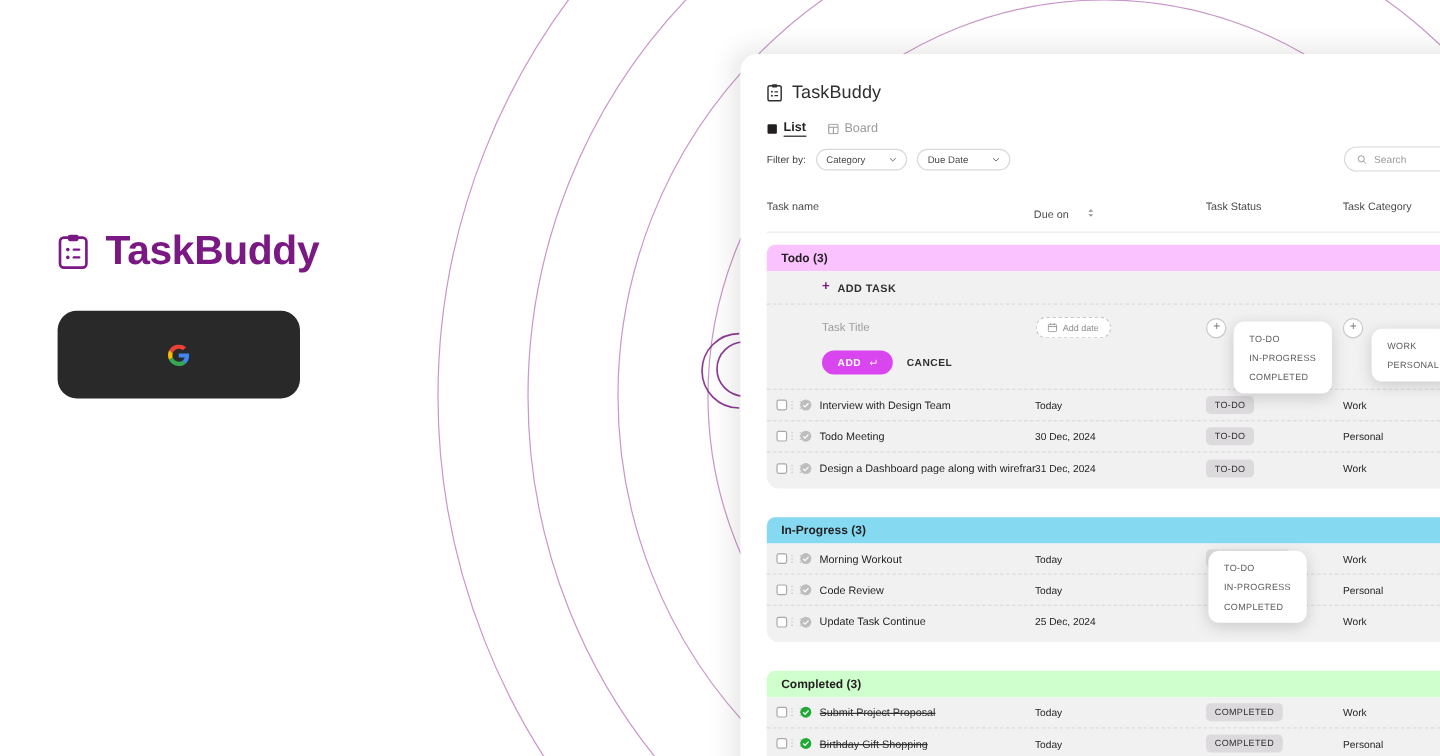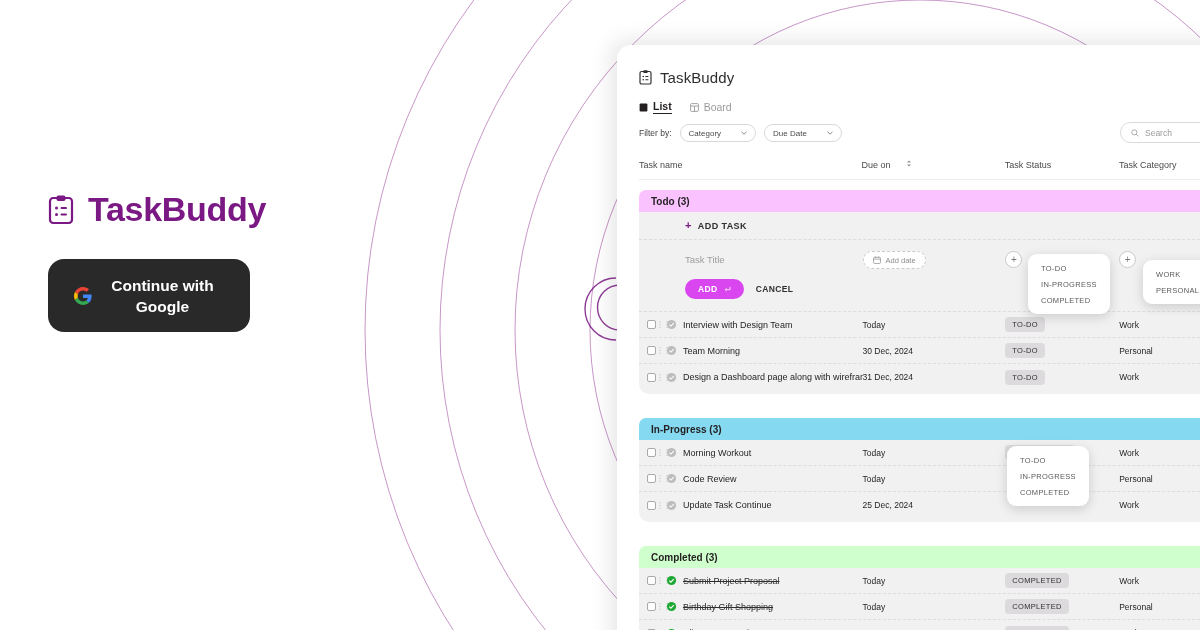--- a/index.html
+++ b/index.html
@@ -71,21 +71,21 @@
   }
   .search-box input::placeholder { color: #9b9b9b; }
 
   
   .colhead {
     display: flex; align-items: center; margin: 18px 22px 0 22px;
     padding-bottom: 9px; border-bottom: 1px solid #ececec;
     font-size: 9px; color: #4b4b4b;
   }
   .c-name { width: 230px; }
-  .c-due  { width: 148px; display: flex; align-items: flex-start; gap: 15px; }
+  .c-due  { width: 148px; display: flex; align-items: flex-start; gap: 15px; margin-top: 14px; }
   .c-stat { width: 118px; }
   .c-cat  { width: 120px; }
   .sort-gl { width: 6px; height: 7px; display: block; opacity: .75; }
 
   
   .group { margin: 0 22px; }
   .group + .group { margin-top: 24px; }
   .group-head {
     height: 22px; border-radius: 7px 7px 0 0; display: flex; align-items: center;
     padding: 0 12px; font-size: 10px; font-weight: 700; color: #231F20;
@@ -207,21 +207,20 @@
       </svg>
       <div class="brand-name">TaskBuddy</div>
     </div>
     <button class="google-btn">
       <svg class="gicon" viewBox="0 0 48 48">
         <path fill="#EA4335" d="M24 9.5c3.54 0 6.71 1.22 9.21 3.6l6.85-6.85C35.9 2.38 30.47 0 24 0 14.62 0 6.51 5.38 2.56 13.22l7.98 6.19C12.43 13.72 17.74 9.5 24 9.5z"></path>
         <path fill="#4285F4" d="M46.98 24.55c0-1.57-.15-3.09-.38-4.55H24v9.02h12.94c-.58 2.96-2.26 5.48-4.78 7.18l7.73 6c4.51-4.18 7.09-10.36 7.09-17.65z"></path>
         <path fill="#FBBC05" d="M10.53 28.59c-.48-1.45-.76-2.99-.76-4.59s.27-3.14.76-4.59l-7.98-6.19C.92 16.46 0 20.12 0 24c0 3.88.92 7.54 2.56 10.78l7.97-6.19z"></path>
         <path fill="#34A853" d="M24 48c6.48 0 11.93-2.13 15.89-5.81l-7.73-6c-2.15 1.45-4.92 2.3-8.16 2.3-6.26 0-11.57-4.22-13.47-9.91l-7.98 6.19C6.51 42.62 14.62 48 24 48z"></path>
       </svg>
-      <span>Continue with Google</span>
     </button>
   </div>
 
   <div class="panel">
 
     <div class="panel-head">
       <div class="app-title-row">
         <svg class="app-logo" viewBox="0 0 26 30">
           <rect x="2" y="3" width="22" height="25" rx="3.2" fill="none" stroke="#2F2F2F" stroke-width="2.4"></rect>
           <rect x="8.5" y="0.6" width="9" height="5.4" rx="1.8" fill="#2F2F2F"></rect>
@@ -355,21 +354,21 @@
           <div class="t-cat">Work</div>
         </div>
 
         <div class="task-row">
           <div class="cb"></div>
           <div class="drag">⋮⋮</div>
           <svg class="chk-gl" viewBox="0 0 12 12">
             <circle cx="6" cy="6" r="5" fill="#BDBDBD"></circle>
               <path d="M3.6 6.1 L5.3 7.8 L8.5 4.4" fill="none" stroke="#fff" stroke-width="1.1"></path>
           </svg>
-          <div class="t-name">Team Morning</div>
+          <div class="t-name">Todo Meeting</div>
           <div class="t-due">30 Dec, 2024</div>
           <div class="t-stat"><span class="badge">TO-DO</span></div>
           <div class="t-cat">Personal</div>
         </div>
 
         <div class="task-row">
           <div class="cb"></div>
           <div class="drag">⋮⋮</div>
           <svg class="chk-gl" viewBox="0 0 12 12">
             <circle cx="6" cy="6" r="5" fill="#BDBDBD"></circle>

